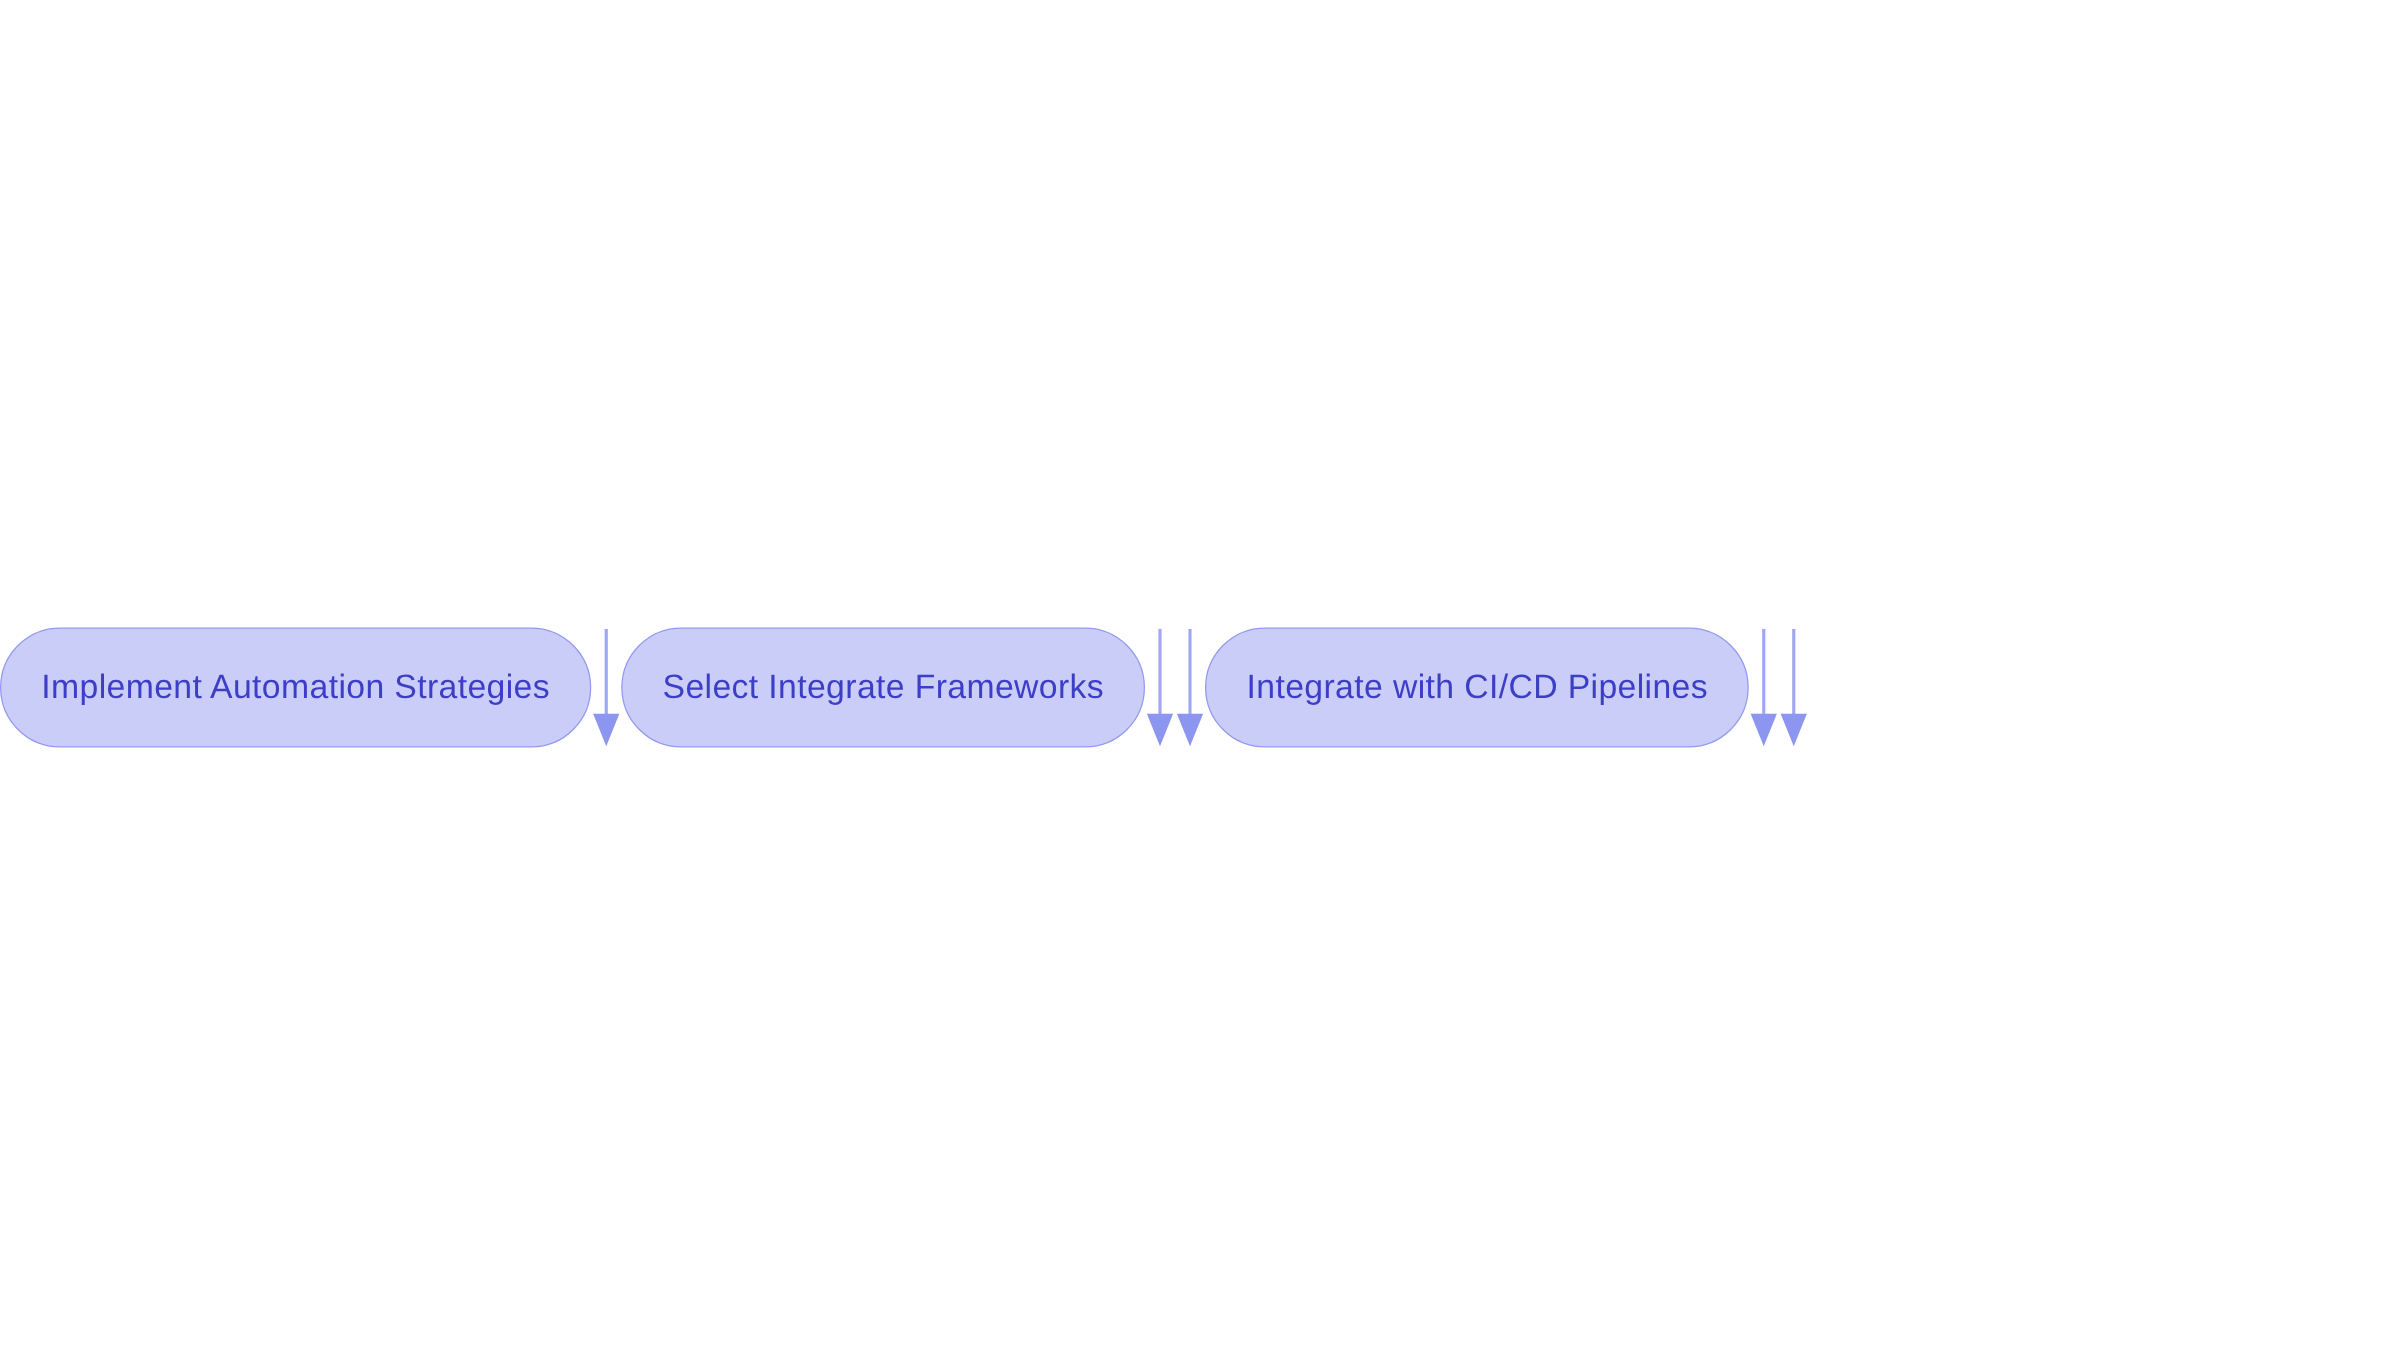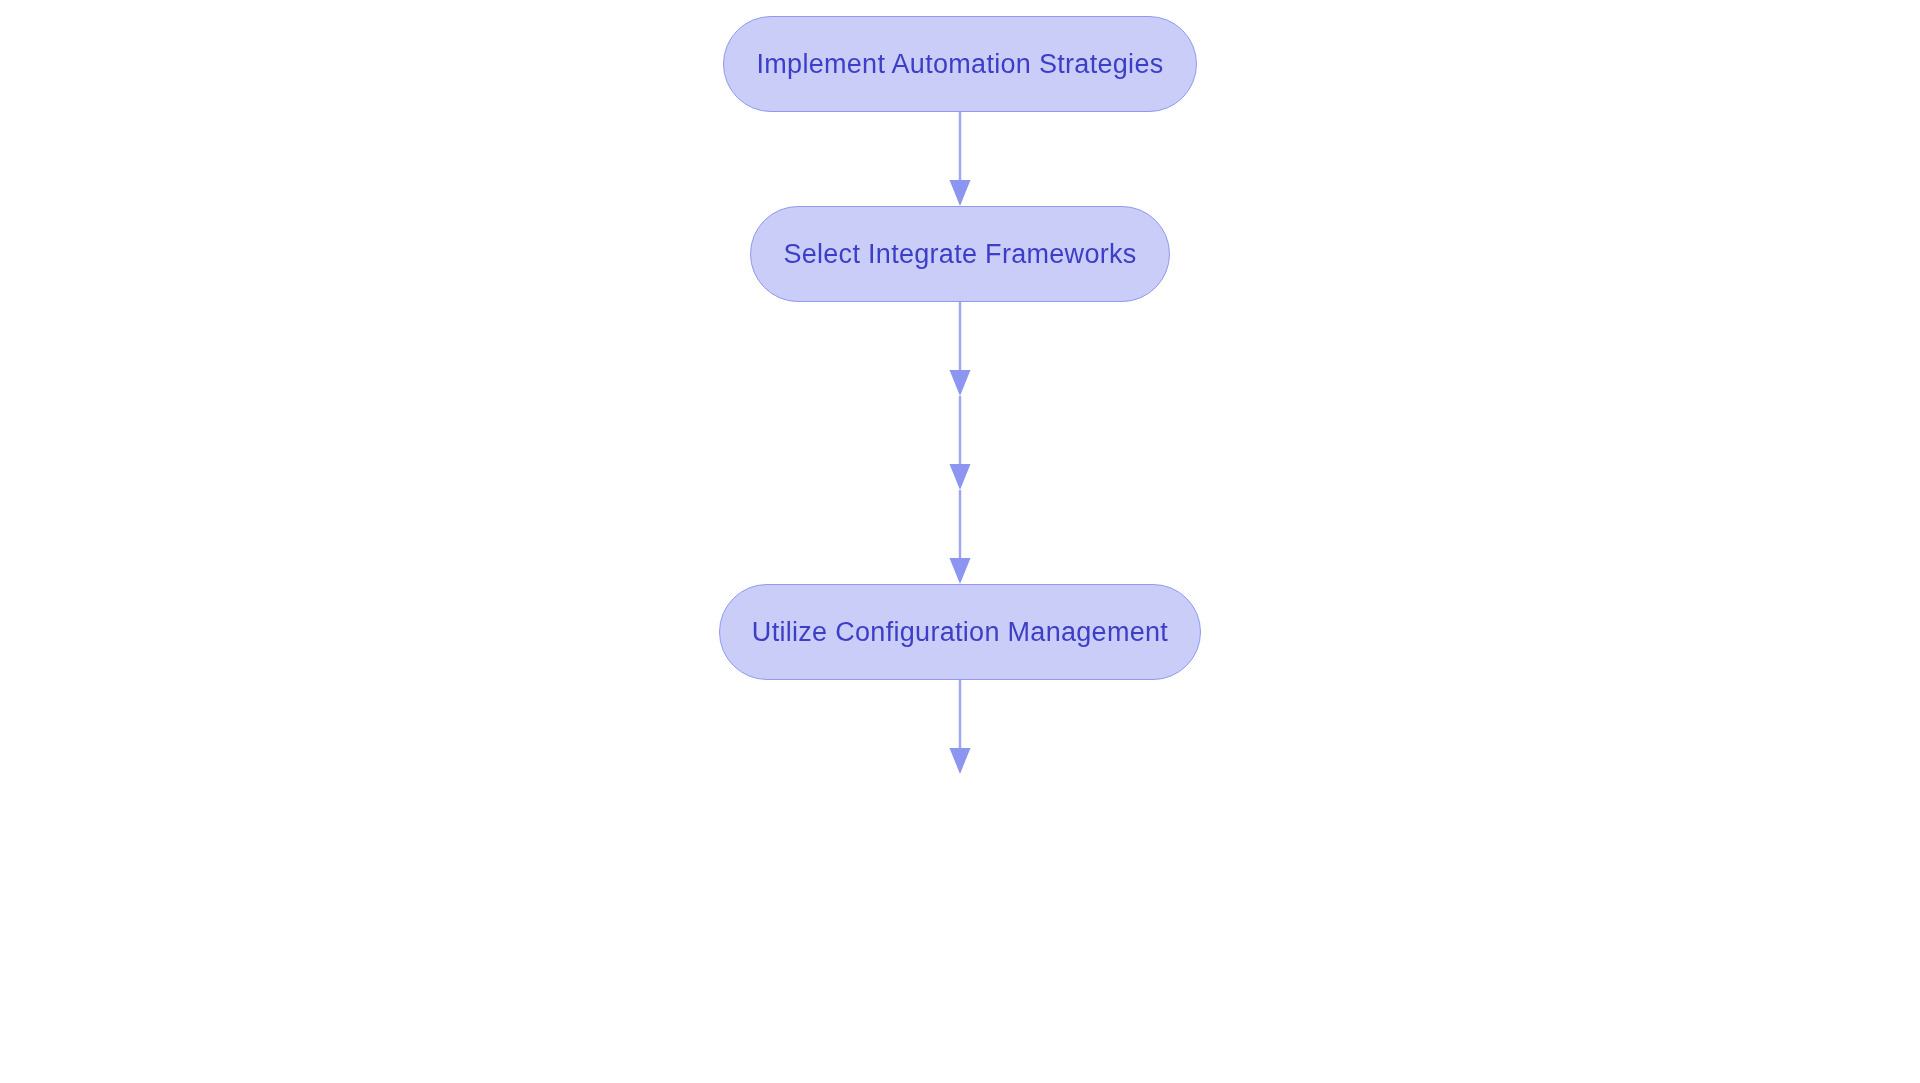--- a/index.html
+++ b/index.html
@@ -9,21 +9,21 @@
     height: 1083px;
     background: var(--background, #ffffff);
     font-family: "Liberation Sans", "DejaVu Sans", sans-serif;
     overflow: hidden;
   }
   .canvas {
     position: relative;
     width: 1920px;
     height: 1083px;
     display: flex;
-    flex-direction: column;
+    flex-direction: row;
     align-items: center;
     padding-top: 16px;
     box-sizing: border-box;
   }
   .flow-node {
     height: 96px;
     min-width: 210px;
     padding: 0 32px;
     box-sizing: border-box;
     display: flex;
@@ -68,29 +68,29 @@
     <line x1="12" y1="0" x2="12" y2="69" stroke-width="2.5" stroke="#a0a7f2"></line>
     <polygon points="1.5,68 22.5,68 12,94" fill="#8c95f0"></polygon>
   </svg>
 
 
   <svg class="flow-arrow" viewBox="0 0 24 94">
     <line x1="12" y1="0" x2="12" y2="69" stroke-width="2.5" stroke="#a0a7f2"></line>
     <polygon points="1.5,68 22.5,68 12,94" fill="#8c95f0"></polygon>
   </svg>
 
+  <div class="flow-node">
+    <span>Integrate with CI/CD Pipelines</span>
+  </div>
 
   <svg class="flow-arrow" viewBox="0 0 24 94">
     <line x1="12" y1="0" x2="12" y2="69" stroke-width="2.5" stroke="#a0a7f2"></line>
     <polygon points="1.5,68 22.5,68 12,94" fill="#8c95f0"></polygon>
   </svg>
 
-  <div class="flow-node">
-    <span>Utilize Configuration Management</span>
-  </div>
 
   <svg class="flow-arrow" viewBox="0 0 24 94">
     <line x1="12" y1="0" x2="12" y2="69" stroke-width="2.5" stroke="#a0a7f2"></line>
     <polygon points="1.5,68 22.5,68 12,94" fill="#8c95f0"></polygon>
   </svg>
 
 
 </div>
 
 </body></html>

